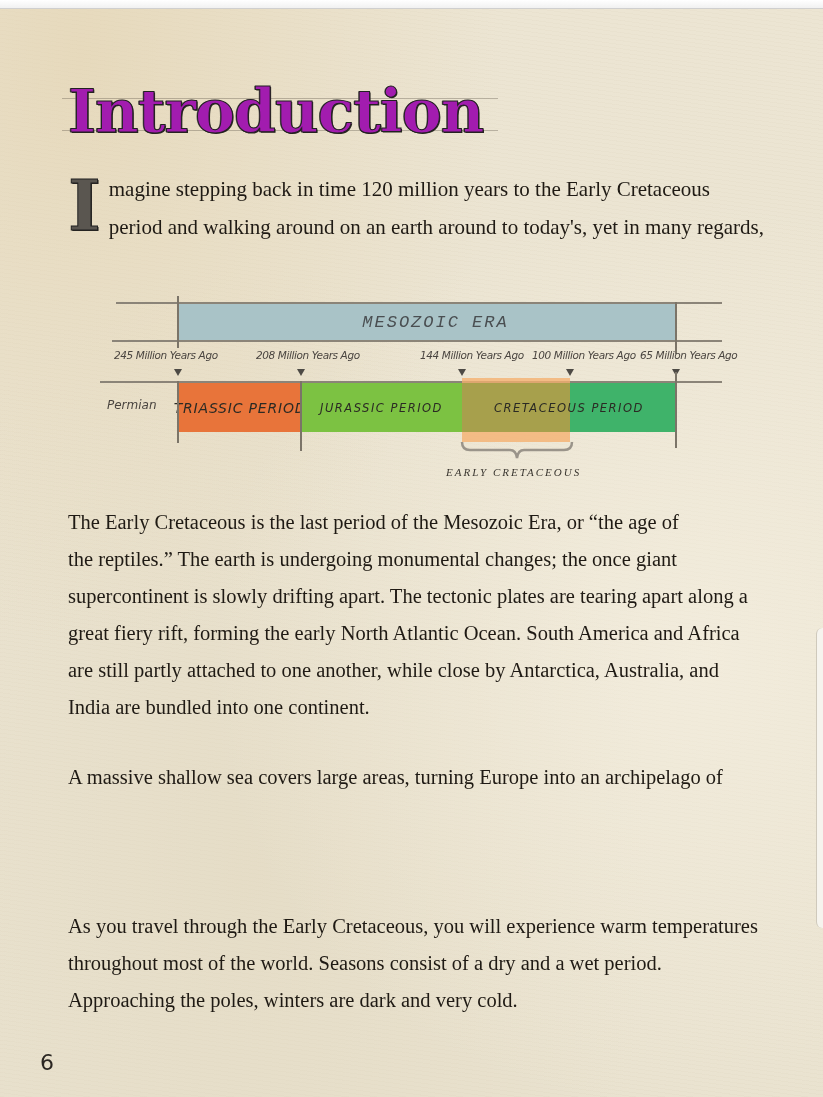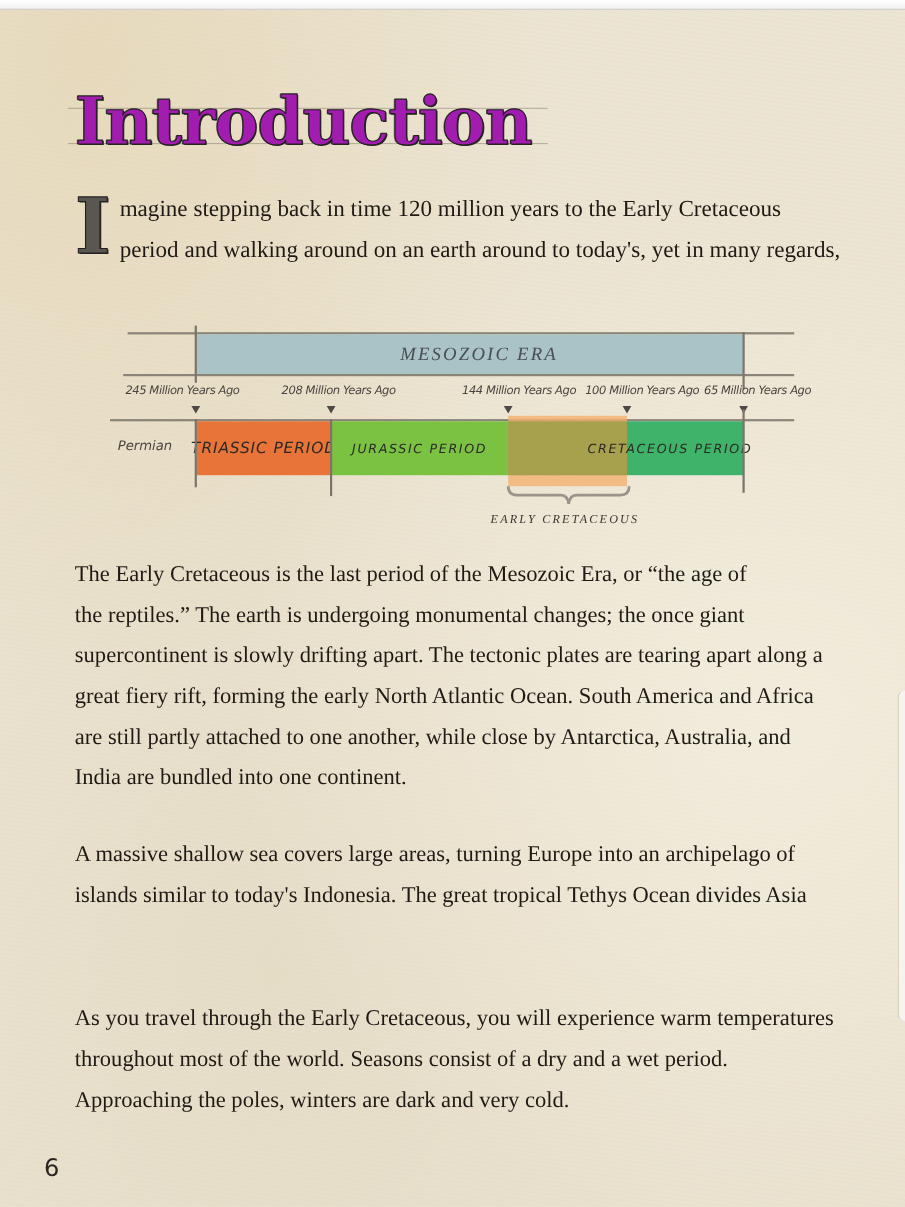--- a/index.html
+++ b/index.html
@@ -46,21 +46,21 @@
 
     
     .tl-line { position: absolute; height: 2px; background: #8b8478; }
     .tl-vline { position: absolute; width: 2px; background: #7b7468; }
     .era-bar {
       position: absolute; left: 179px; top: 304px; width: 497px; height: 36px;
       background: #a9c3c7;
       display: flex; align-items: center; justify-content: center;
     }
     .era-label {
-      font-family: Liberation Serif, serif; font-size: 17px;
+      font-family: Liberation Mono, monospace; font-size: 17px;
       letter-spacing: 2px; color: #4a4f52; font-style: italic; font-weight: 300;
       transform: translateX(8px);
     }
     .mya-label {
       position: absolute; top: 349px;
       font-family: "DejaVu Sans", sans-serif; font-style: italic;
       font-size: 10.5px; color: #4a4540; white-space: nowrap; letter-spacing: -0.4px;
     }
     .marker {
       position: absolute; top: 369px; width: 0; height: 0;
@@ -83,21 +83,21 @@
     .early-overlay {
       position: absolute; left: 462px; top: 378px; width: 108px; height: 64px;
       background: rgba(245,176,110,0.78);
     }
     .early-overlay-mid {
       position: absolute; left: 462px; top: 383px; width: 108px; height: 49px;
       background: #a7a04c;
     }
     .cret-label {
       position: absolute; left: 462px; top: 383px; width: 214px; height: 49px;
-      display: flex; align-items: center; justify-content: center; padding-left: 40px;
+      display: flex; align-items: center; justify-content: center;
     }
     .brace { position: absolute; left: 460px; top: 440px; }
     .early-label {
       position: absolute; left: 446px; top: 466px;
       font-family: Liberation Serif, serif; font-style: italic;
       font-size: 11px; letter-spacing: 2px; color: #3a3630; white-space: nowrap;
     }
 
     .para {
       position: absolute; left: 68px; width: 720px;
@@ -183,21 +183,20 @@
   <span class="ln">The Early Cretaceous is the last period of the Mesozoic Era, or “the age of</span>
   <span class="ln">the reptiles.” The earth is undergoing monumental changes; the once giant</span>
   <span class="ln">supercontinent is slowly drifting apart. The tectonic plates are tearing apart along a</span>
   <span class="ln">great fiery rift, forming the early North Atlantic Ocean. South America and Africa</span>
   <span class="ln">are still partly attached to one another, while close by Antarctica, Australia, and</span>
   <span class="ln">India are bundled into one continent.</span>
 </div>
 
 <div class="para" style="top:759px">
   <span class="ln">A massive shallow sea covers large areas, turning Europe into an archipelago of</span>
-  <span class="ln">islands similar to today's Indonesia. The great tropical Tethys Ocean divides Asia</span>
 </div>
 
 <div class="para" style="top:908px">
   <span class="ln">As you travel through the Early Cretaceous, you will experience warm temperatures</span>
   <span class="ln">throughout most of the world. Seasons consist of a dry and a wet period.</span>
   <span class="ln">Approaching the poles, winters are dark and very cold.</span>
 </div>
 
 <span class="page-number">6</span>
 

